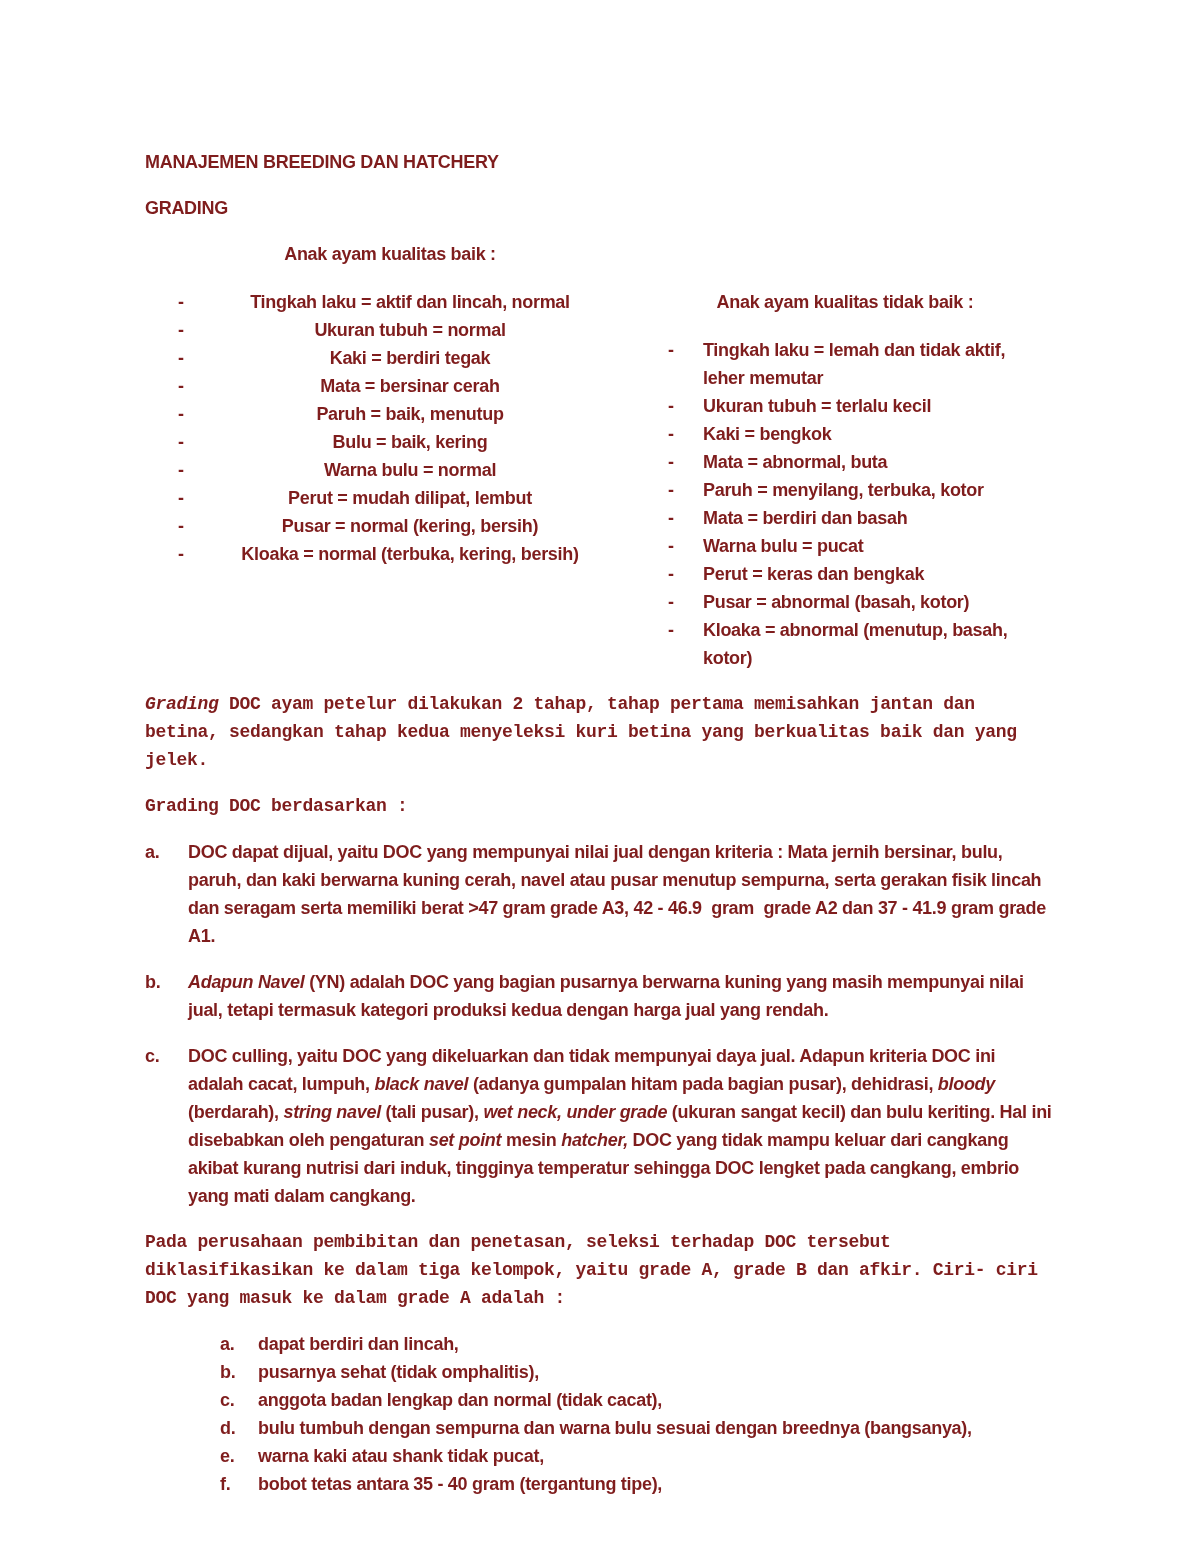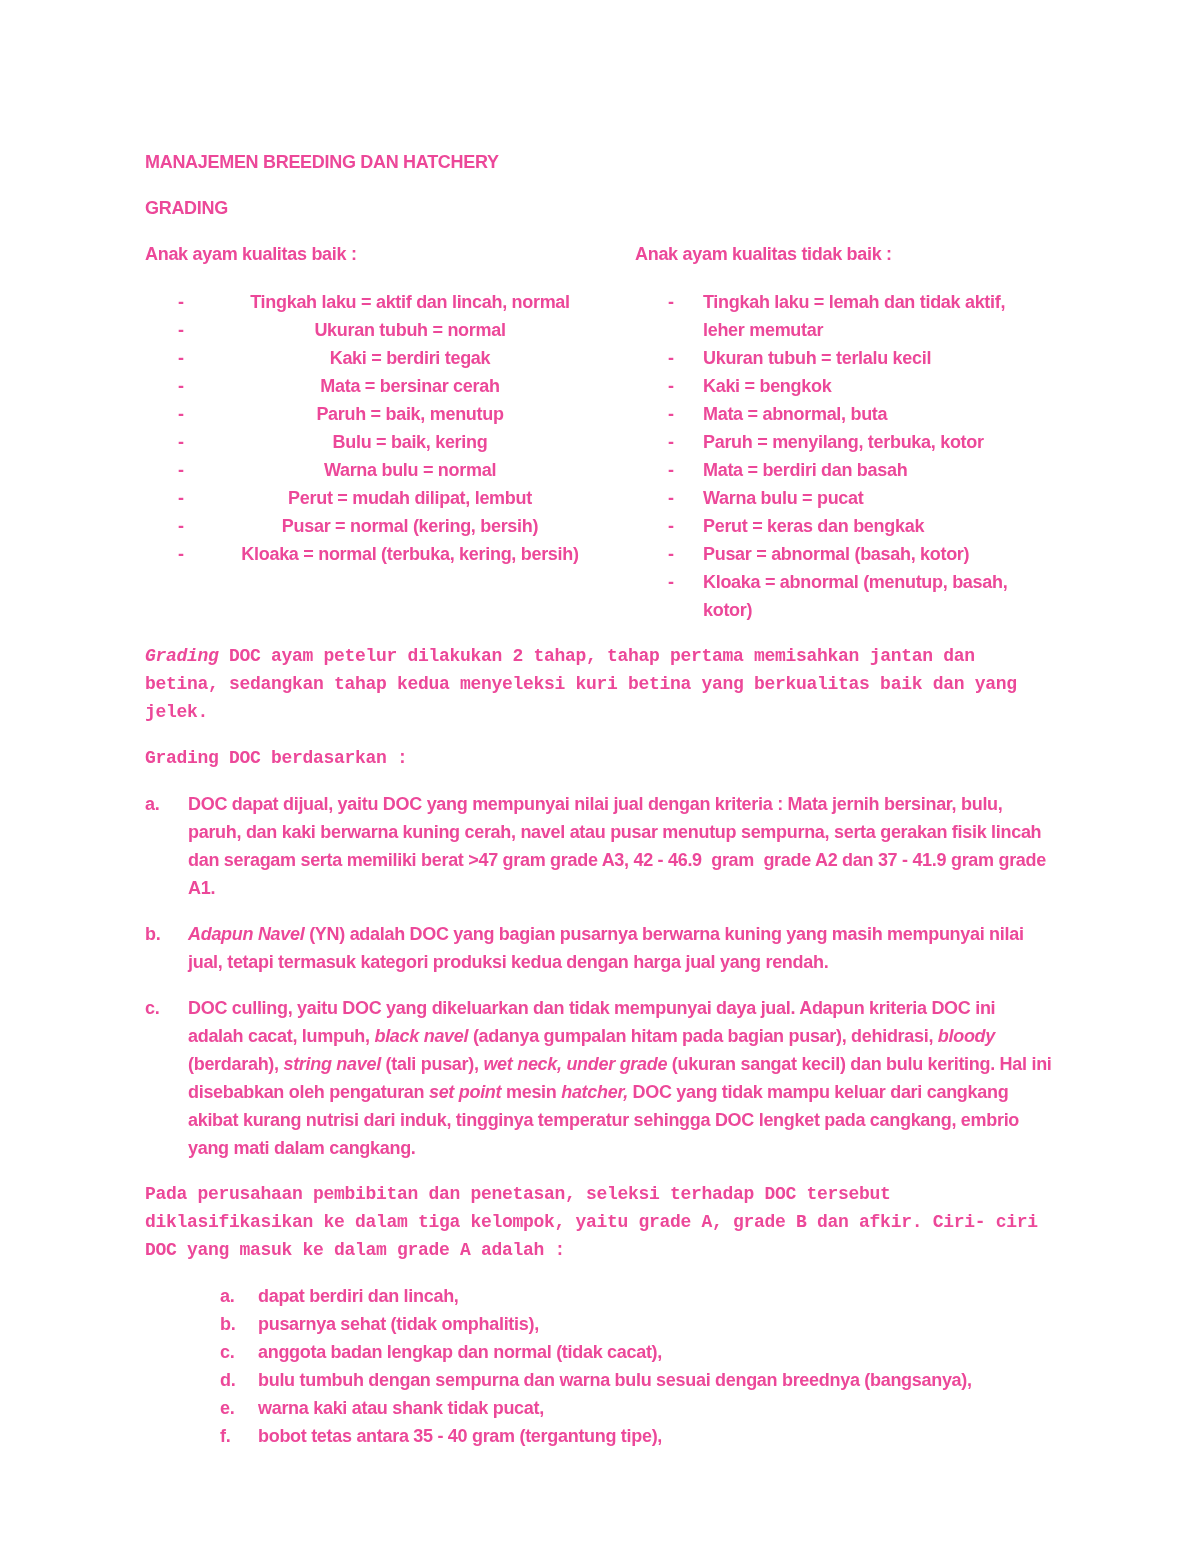--- a/index.html
+++ b/index.html
@@ -3,36 +3,36 @@
 <meta charset="utf-8">
 <style>
   * { margin: 0; padding: 0; box-sizing: border-box; }
   html, body { background: #ffffff; }
   .page {
     position: relative;
     width: 1200px;
     height: 1553px;
     margin: 0 auto;
     background: #ffffff;
-    color: #ec4899;
+    color: #7f1d1d;
     font-family: "Liberation Sans", sans-serif;
     font-weight: 700;
     font-size: 18px;
     letter-spacing: -0.3px;
     line-height: 28px;
     padding: 148px 145px 0 145px;
     overflow: hidden;
   }
   .para, .txt, .body { white-space: pre-wrap; }
   .title { margin-bottom: 18px; }
   .heading { margin-bottom: 18px; }
   .columns { display: flex; margin-bottom: 18px; }
   .col-left { width: 490px; flex: 0 0 490px; }
-  .col-right { flex: 1; }
-  .col-head { margin-bottom: 20px; }
+  .col-right { flex: 1; margin-top: 48px; }
+  .col-head { margin-bottom: 20px; text-align: center; }
   .dash-list { padding-left: 33px; }
   .dash-item { display: flex; }
   .dash-item .marker { flex: 0 0 35px; }
   .col-left .dash-item .txt { flex: 1; padding-right: 28px; text-align: center; }
   .col-right .dash-item .txt { flex: 1; padding-right: 4px; }
   .para { margin-bottom: 18px; font-family: Liberation Mono, monospace; }
   .letter-list { margin-bottom: 0; }
   .letter-item { display: flex; margin-bottom: 18px; }
   .letter-item .label { flex: 0 0 43px; }
   .letter-item .body { flex: 1; }

